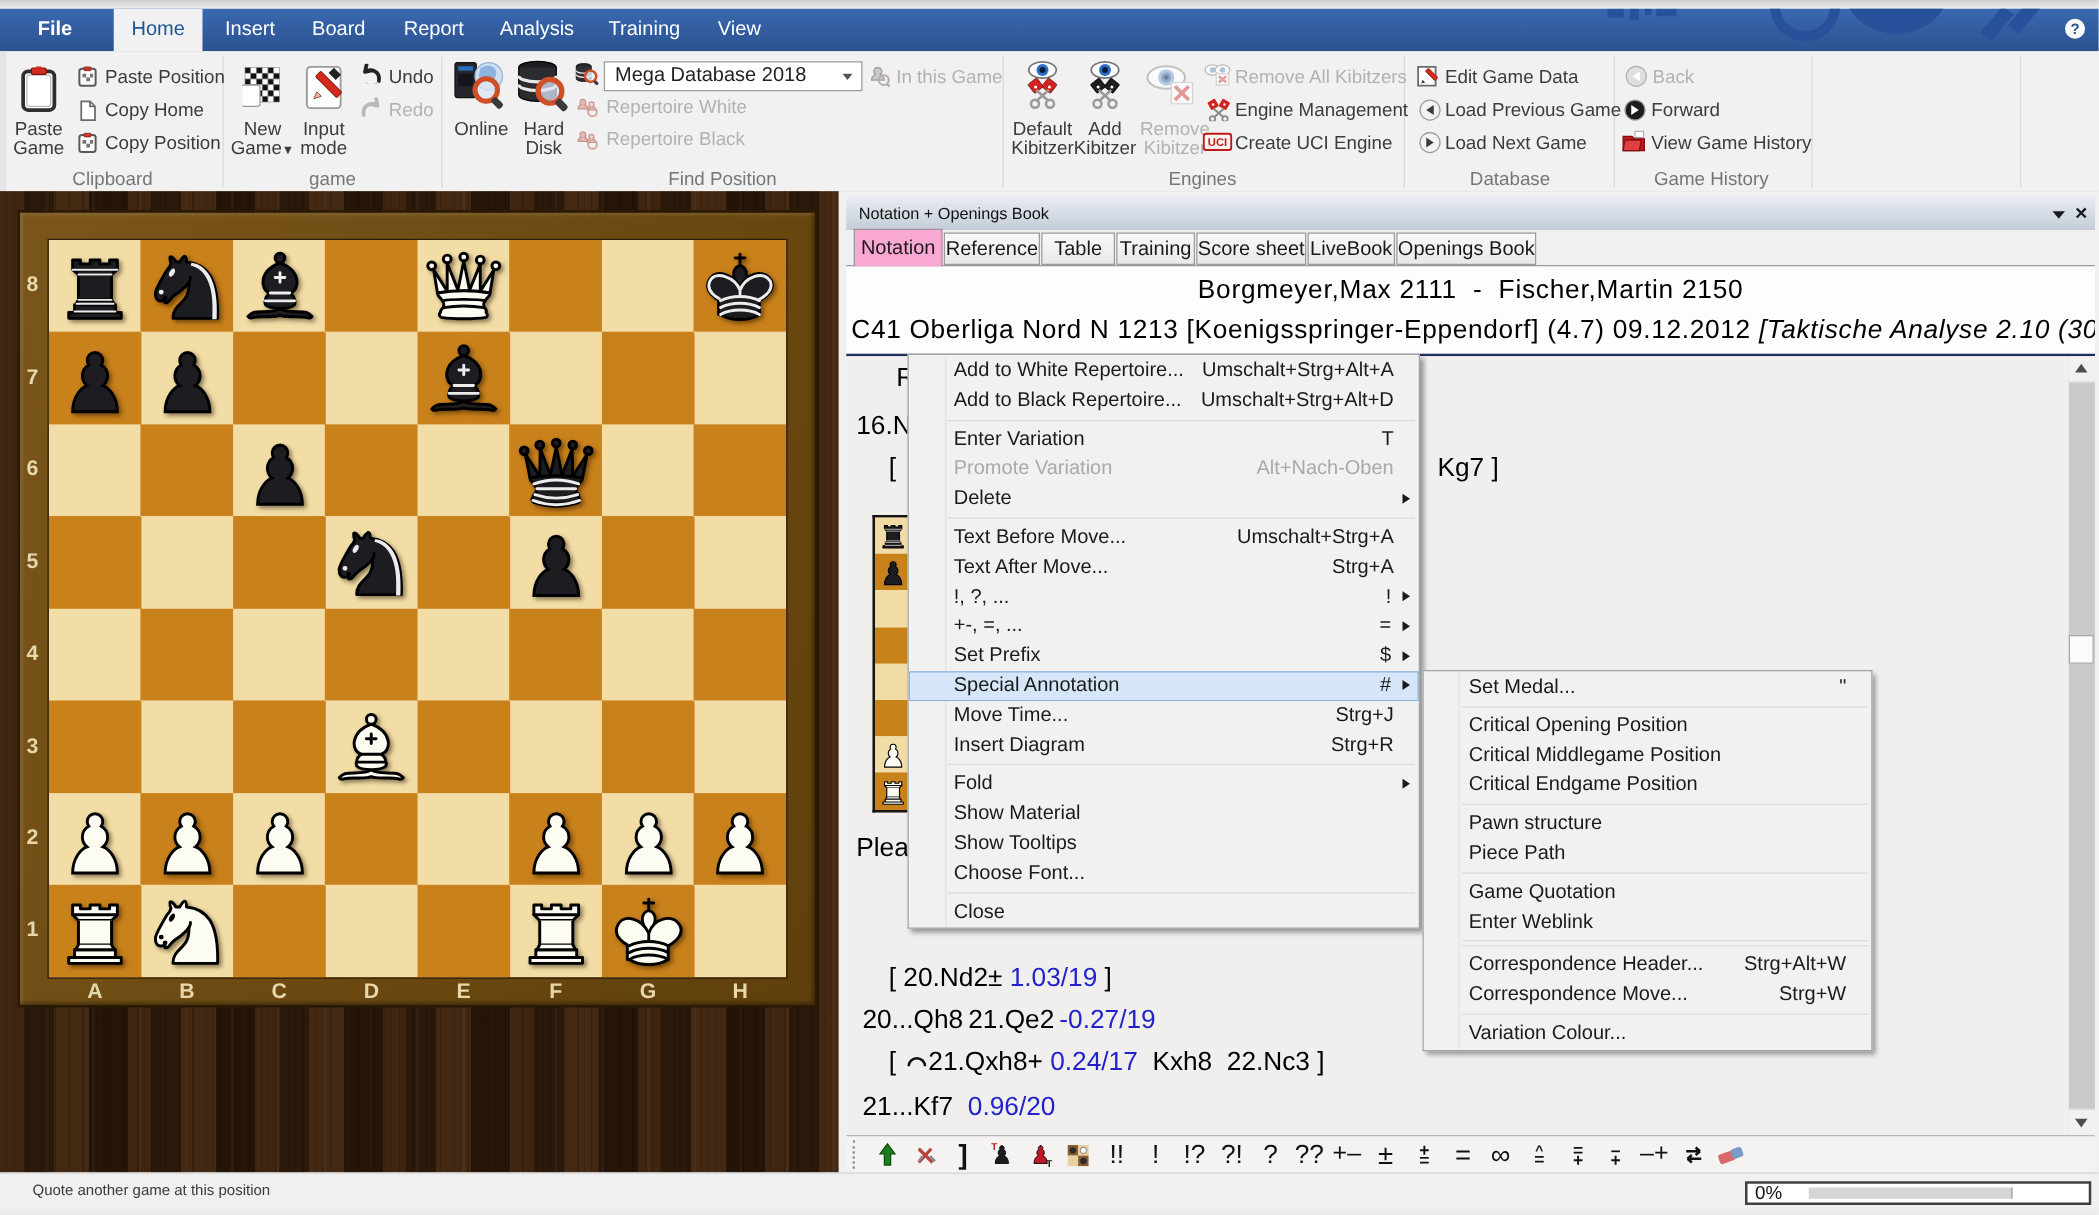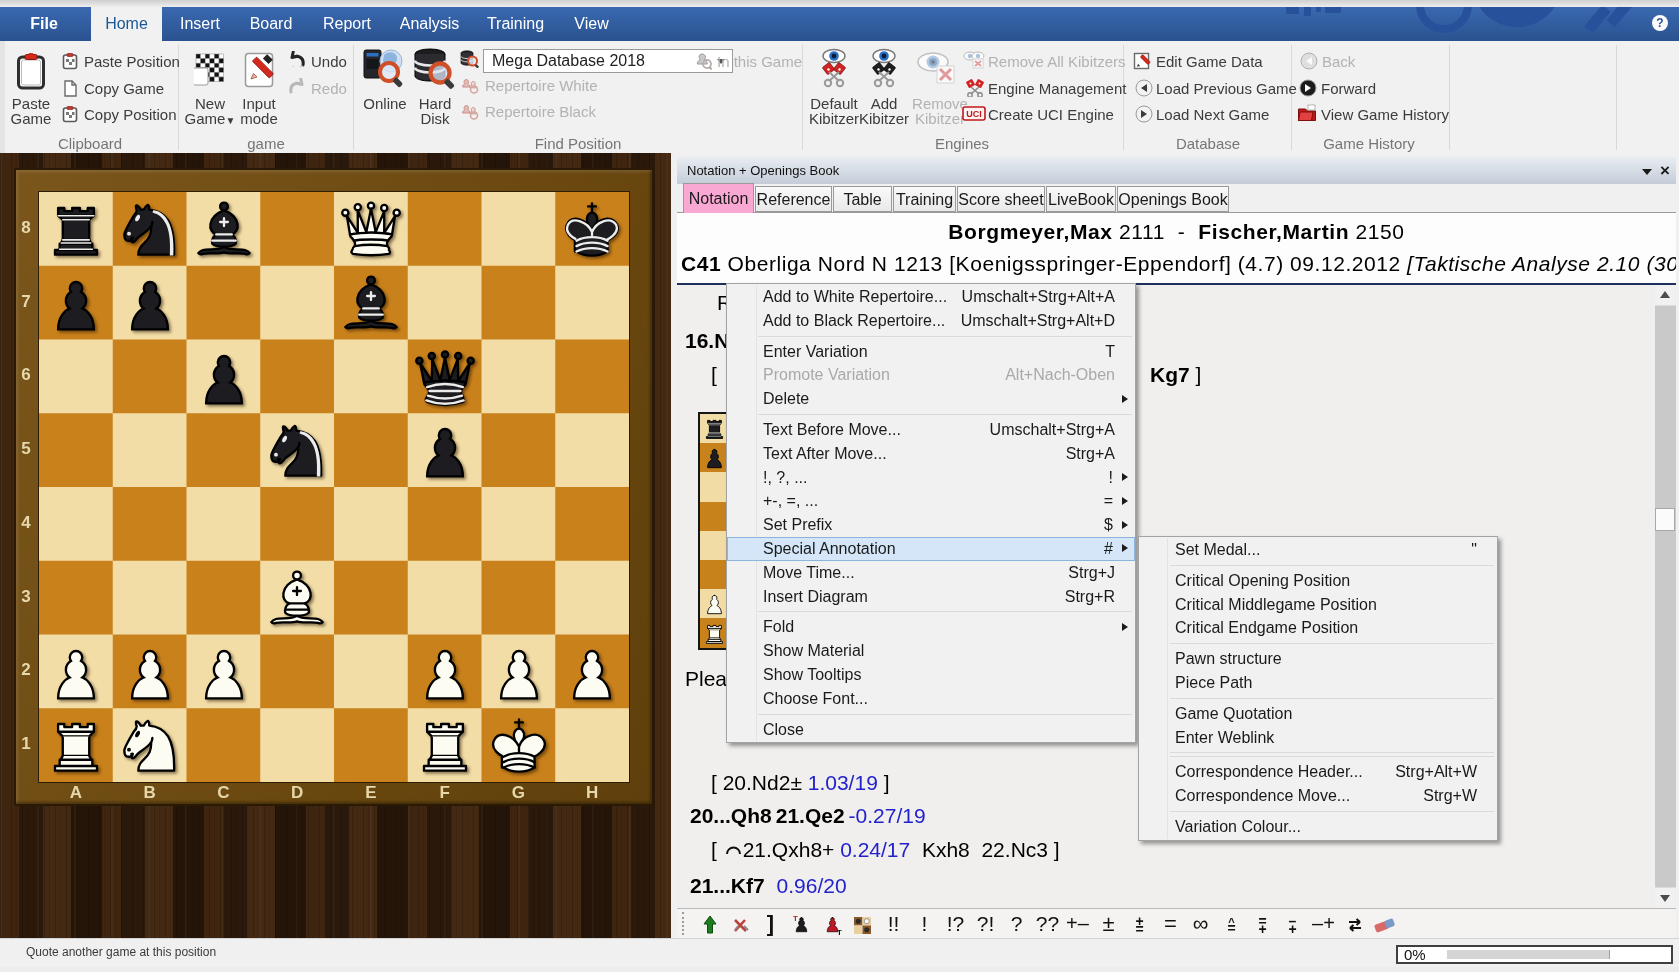--- a/index.html
+++ b/index.html
@@ -37,21 +37,21 @@
 
 #panel{left:671px;top:153px;width:1008px;height:785px;background:#f0f0f0}
 #ptitle{position:absolute;left:6px;top:4px;width:999px;height:27px;background:linear-gradient(#e9edf2,#c3ccd8);
  font-size:13px;color:#111;line-height:28px}
 .ptab{position:absolute;font-size:16px;color:#1a1a1a;text-align:center;background:linear-gradient(#f9f9f9,#e9e9e9);
  border:1px solid #9a9a9a;box-sizing:border-box}
 #pheader{position:absolute;left:6px;top:60px;width:999px;height:71px;background:#fdfdfd}
 .nl{position:absolute;font-size:21px;color:#000;white-space:nowrap}
 .ev{color:#2222cc}
 .sel{background:#000;color:#fff;padding:0 13px 0 9px;display:inline-block}
-b,.b{font-weight:bold}
+b,.b{font-weight:normal}
 
 #sbar{position:absolute;left:984px;top:132px;width:21px;height:623px;background:#c9c9c9}
 .sbtn{position:absolute;left:0;width:21px;height:20px;background:#f1f1f1}
 .sarr{width:0;height:0;border-left:5px solid transparent;border-right:5px solid transparent;position:absolute;left:5px}
 #sthumb{position:absolute;left:0px;top:223px;width:20px;height:23px;background:#fbfbfb;border:1px solid #a8a8a8;box-sizing:border-box}
 
 #ntool{position:absolute;left:6px;top:755px;width:999px;height:30px;background:#f4f3f1;border-top:1px solid #b9b9b9;box-sizing:border-box}
 .tsym{position:absolute;top:0;height:29px;line-height:29px;font-size:21px;color:#111;text-align:center;width:30px}
 .st{display:inline-flex;flex-direction:column;font-size:14px;line-height:10px;vertical-align:middle;font-weight:bold}
 
@@ -114,21 +114,21 @@
       <rect x="5" y="0.5" width="6" height="3" rx="1" fill="#c43a2e" stroke="#8a241c" stroke-width=".7"></rect>
       <rect x="4" y="6" width="3" height="3" fill="#777"></rect>
       <rect x="10" y="6" width="2.5" height="3" fill="#777"></rect>
       <rect x="7" y="9" width="3" height="3" fill="#777"></rect>
     </svg>
 <div class="rlbl" style="left:84px;top:13px">Paste Position</div>
 <svg class="icon" style="left:62px;top:39px" width="16" height="17" viewBox="0 0 16 17">
       <path d="M3 1h7l4 4v11H3z" fill="#fff" stroke="#6a6a6a" stroke-width="1.4"></path>
       <path d="M10 1v4h4" fill="none" stroke="#6a6a6a" stroke-width="1.4"></path>
     </svg>
-<div class="rlbl" style="left:84px;top:40px">Copy Game</div>
+<div class="rlbl" style="left:84px;top:40px">Copy Home</div>
 <svg class="icon" style="left:62px;top:65px" width="16" height="17" viewBox="0 0 16 17">
       <rect x="1.5" y="2" width="13" height="13.5" rx="2" fill="#fdfdfd" stroke="#5a5a5a" stroke-width="1.6"></rect>
       <rect x="5" y="0.5" width="6" height="3" rx="1" fill="#c43a2e" stroke="#8a241c" stroke-width=".7"></rect>
       <rect x="4" y="6" width="3" height="3" fill="#777"></rect>
       <rect x="10" y="6" width="2.5" height="3" fill="#777"></rect>
       <rect x="7" y="9" width="3" height="3" fill="#777"></rect>
     </svg>
 <div class="rlbl" style="left:84px;top:66px">Copy Position</div>
 <svg class="icon" style="left:194px;top:11px" width="32" height="34" viewBox="0 0 32 34">
       <g stroke="#888" stroke-width=".5">
@@ -206,21 +206,21 @@
       <rect x="35.89" y="31.89" width="10.450000000000001" height="5.89" rx="2" transform="rotate(45 37.6 33.6)" fill="#3a3a3a"></rect>
     </svg>
 <div class="blbl" style="left:405px;top:55px;width:60px">Hard<br>Disk</div>
 <svg class="icon" style="left:460px;top:9px" width="20" height="18" viewBox="0 0 20 18">
       <ellipse cx="7" cy="3" rx="6" ry="2.2" fill="#26262a" stroke="#000" stroke-width=".6"></ellipse>
       <path d="M1 3v10c0 1.2 2.7 2.2 6 2.2s6-1 6-2.2V3" fill="#303036" stroke="#000" stroke-width=".6"></path>
       <path d="M1 6.3c0 1.2 2.7 2.2 6 2.2s6-1 6-2.2M1 9.6c0 1.2 2.7 2.2 6 2.2s6-1 6-2.2" stroke="#ddd" fill="none"></path>
       <circle cx="12.5" cy="11" r="4.5" fill="rgba(230,238,250,.8)" stroke="#cf4f28" stroke-width="2"></circle>
       <rect x="15.5" y="14" width="4" height="2.5" rx="1" transform="rotate(45 16 15)" fill="#3a3a3a"></rect>
     </svg>
-<div style="position:absolute;left:483px;top:8px;width:250px;height:24px;background:#fff;border:1px solid #9a9a9a;box-sizing:border-box">
+<div style="position:absolute;left:483px;top:8px;width:207px;height:24px;background:#fff;border:1px solid #9a9a9a;box-sizing:border-box">
       <div style="position:absolute;left:8px;top:0;font-size:16px;color:#222;line-height:22px;white-space:nowrap">Mega Database 2018</div>
       <div style="position:absolute;right:7px;top:9px;width:0;height:0;border-top:5px solid #555;border-left:4px solid transparent;border-right:4px solid transparent"></div>
     </div>
 <svg class="icon" style="left:693px;top:11px" width="20" height="18" viewBox="0 0 20 18">
       <path d="M9 2c2 0 3.5 1.5 3.5 3.2 0 1-.5 1.8-1.2 2.4 1.8.8 3 2.4 3 4.4h-10c0-2 1.2-3.6 3-4.4-.7-.6-1.2-1.4-1.2-2.4C6 3.5 7 2 9 2z" fill="#c9c9cc" stroke="#9a9aa0"></path>
       <circle cx="14" cy="12" r="4" fill="none" stroke="#b9b0ac" stroke-width="1.8"></circle>
       <rect x="16.5" y="14.5" width="3.5" height="2" rx="1" transform="rotate(45 17 15)" fill="#b0a8a4"></rect>
     </svg>
 <div class="rlbl dis" style="left:717px;top:13px">In this Game</div>
 <svg class="icon" style="left:461px;top:36px" width="18" height="17" viewBox="0 0 18 17">

